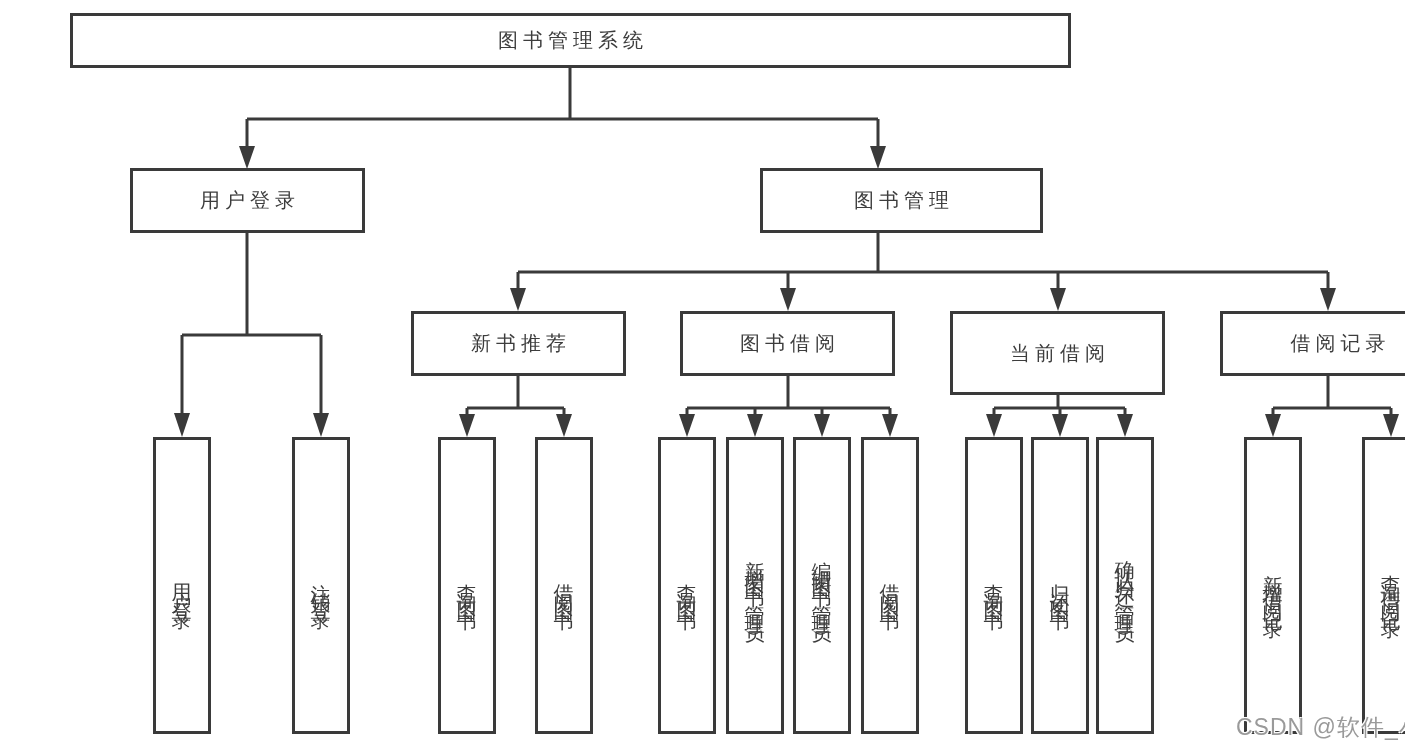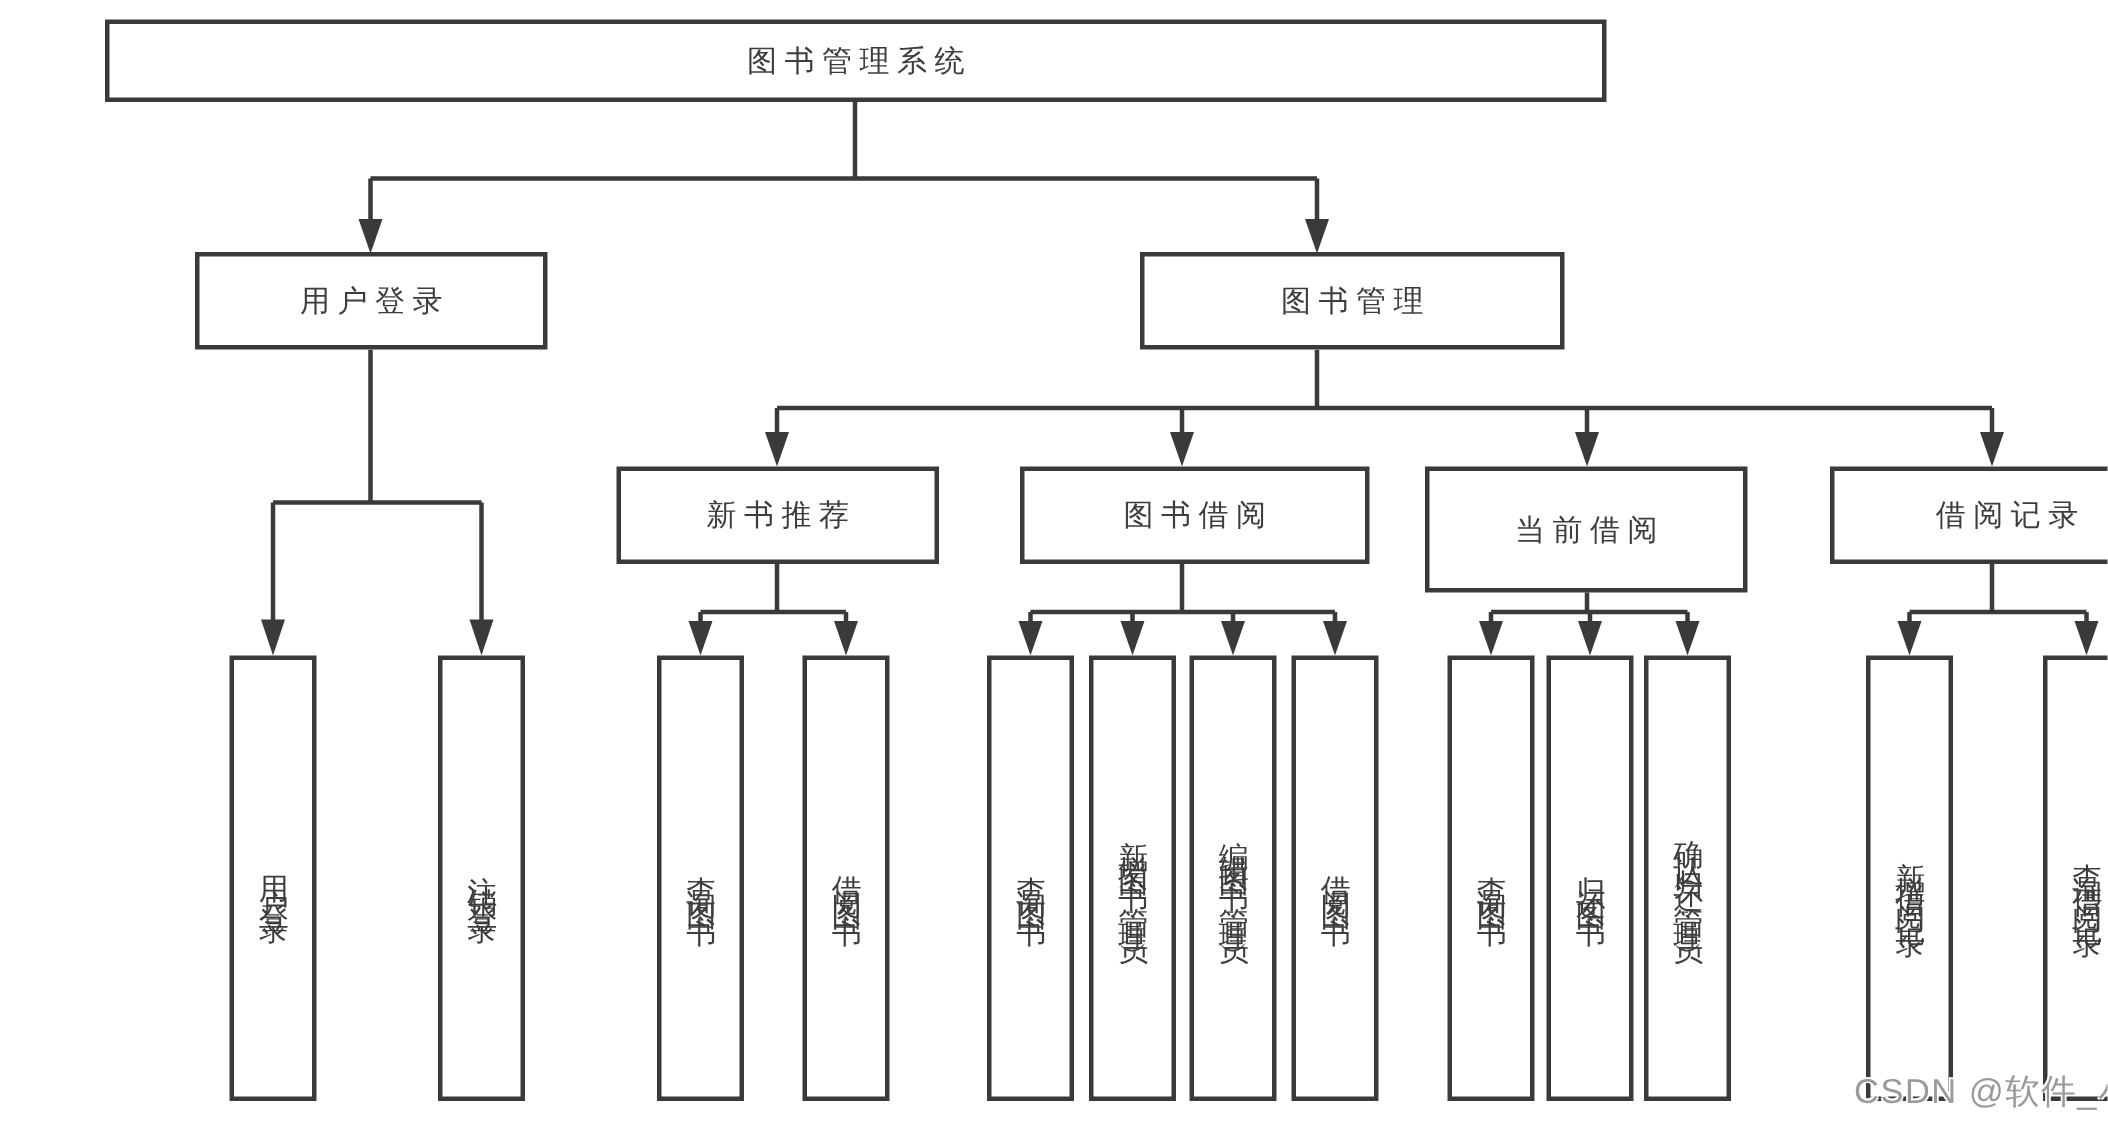--- a/index.html
+++ b/index.html
@@ -39,21 +39,21 @@
     white-space: normal;
     line-height: 1;
   }
   
   #n-root   { left: 22px;   top: 13px;  width: 1001px; height: 55px; }
   
   #n-login  { left: 82px;   top: 168px; width: 235px;  height: 65px; }
   #n-mgmt   { left: 712px;  top: 168px; width: 283px;  height: 65px; }
   
   #n-new    { left: 363px;  top: 311px; width: 215px;  height: 65px; }
-  #n-borrow { left: 632px;  top: 311px; width: 233px;  height: 65px; }
+  #n-borrow { left: 632px;  top: 311px; width: 215px;  height: 65px; }
   #n-cur    { left: 902px;  top: 311px; width: 215px;  height: 84px; }
   #n-rec    { left: 1172px; top: 311px; width: 236px;  height: 65px; }
   
   .leaf { top: 437px; height: 297px; width: 58px; }
   #l-ul1 { left: 105px; }  #l-ul2 { left: 244px; }
   #l-nb1 { left: 390px; }  #l-nb2 { left: 487px; }
   #l-bb1 { left: 610px; }  #l-bb2 { left: 678px; }
   #l-bb3 { left: 745px; }  #l-bb4 { left: 813px; }
   #l-cb1 { left: 917px; }  #l-cb2 { left: 983px; }
   #l-cb3 { left: 1048px; }

